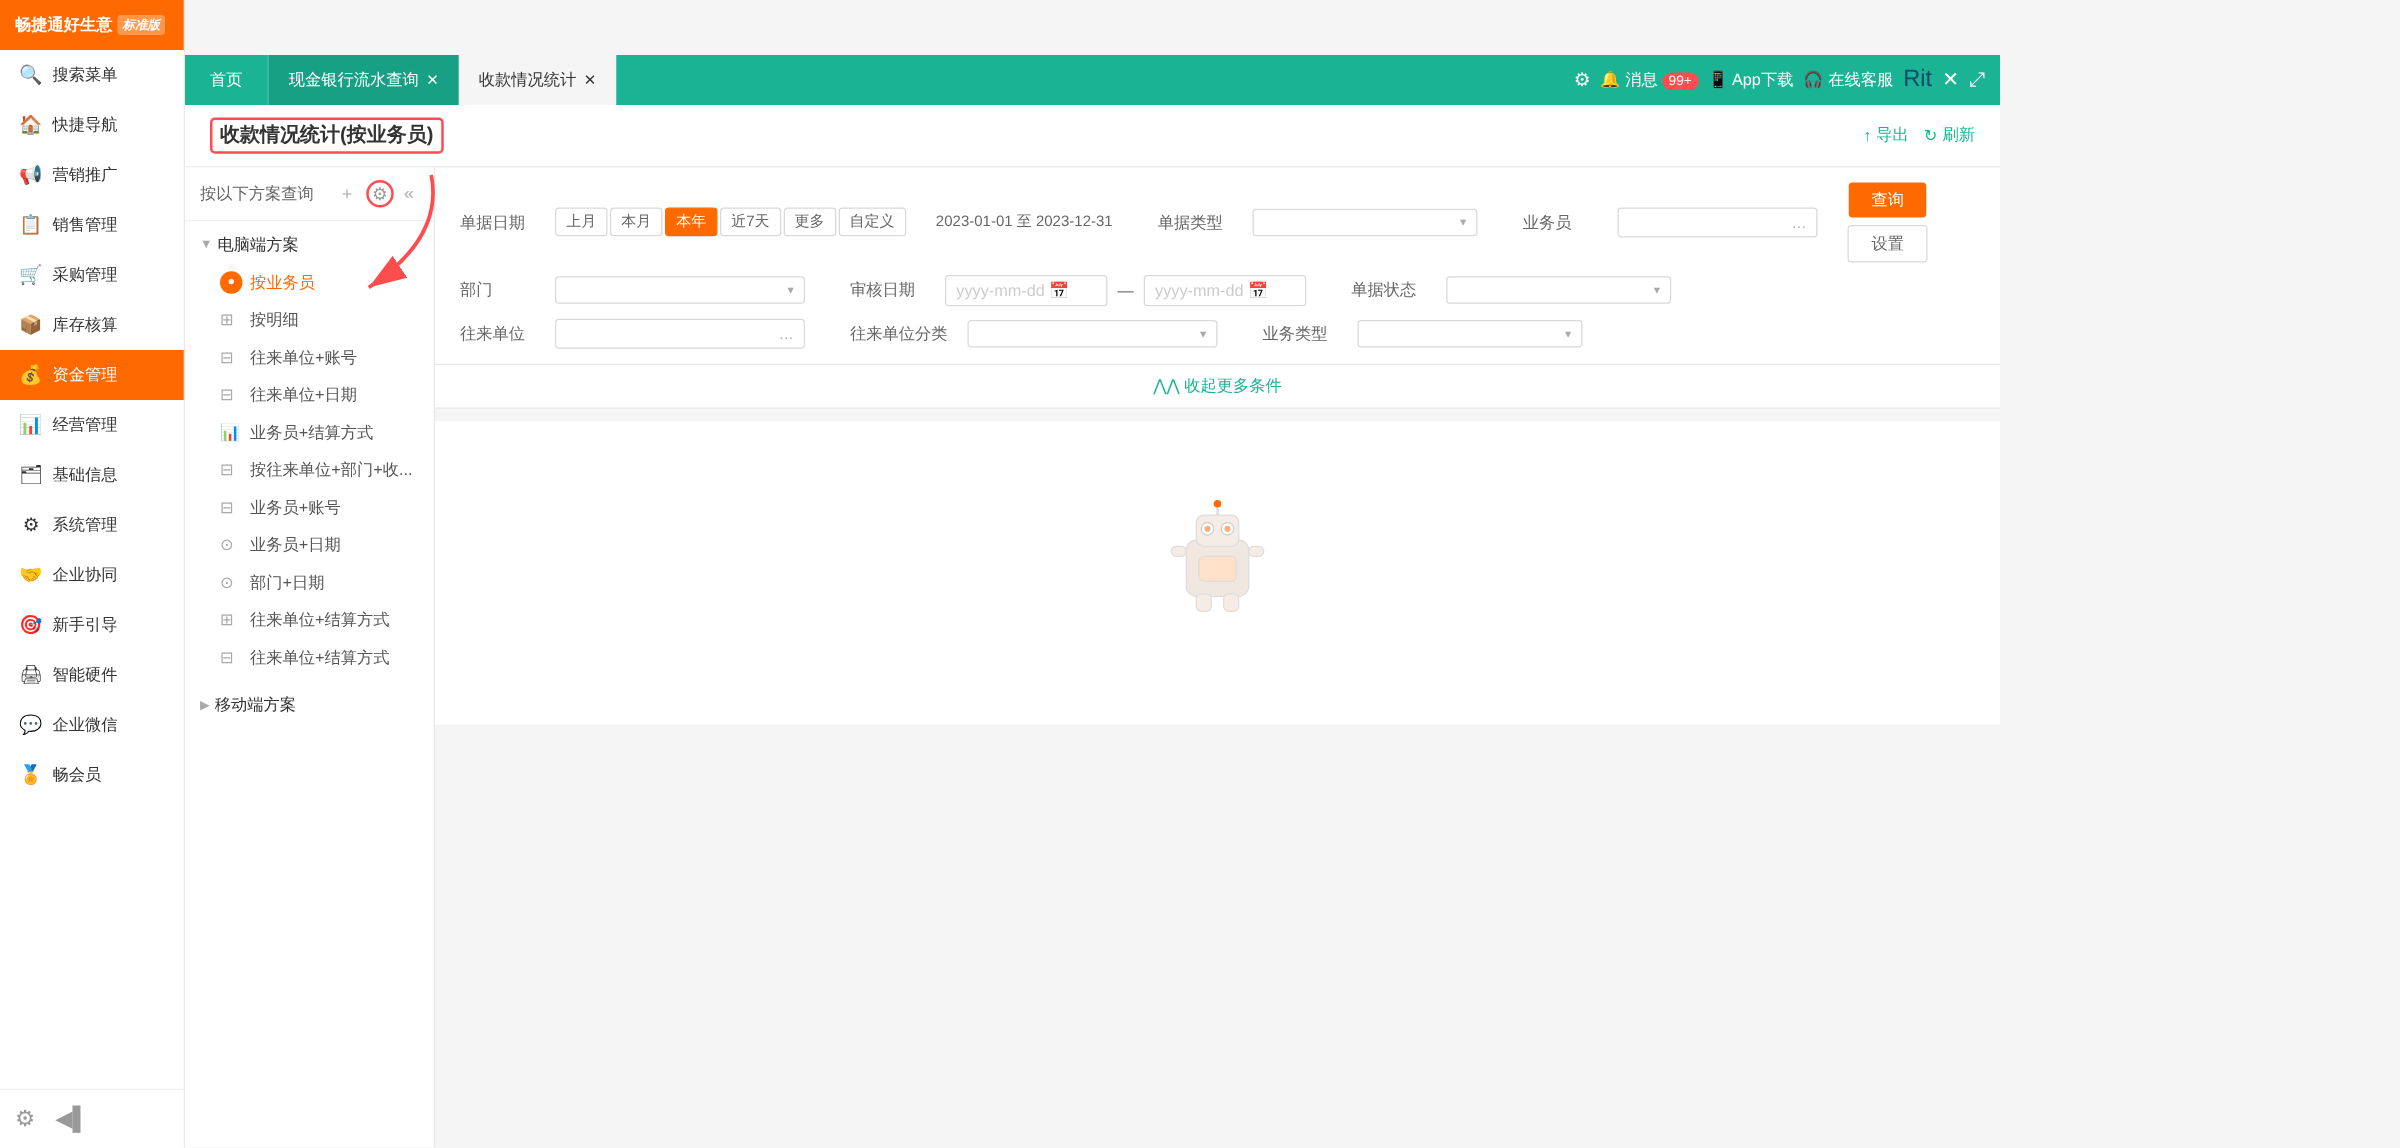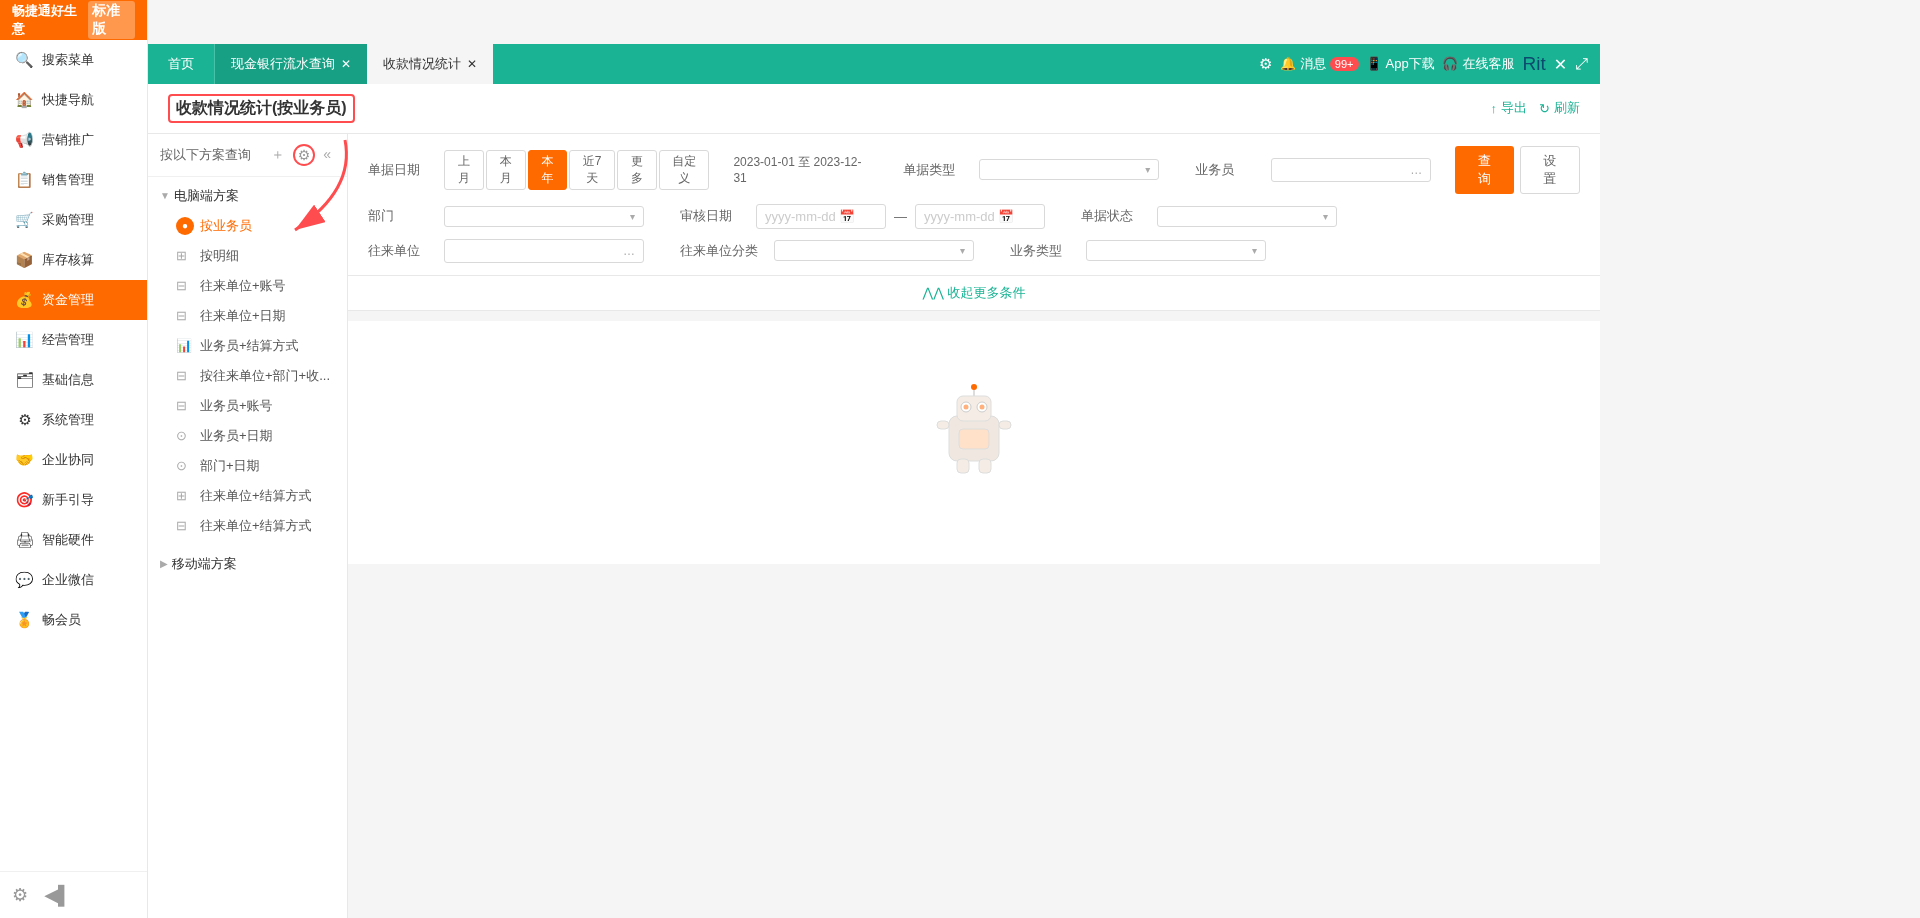--- a/index.html
+++ b/index.html
@@ -19,21 +19,21 @@
     .logo-area {
       height: 40px;
       background: #ff6a00;
       display: flex;
       align-items: center;
       padding: 0 12px;
       color: #fff;
       font-size: 15px;
       font-weight: bold;
     }
-    .logo-badge { font-size: 14px; background: rgba(255,255,255,0.3); padding: 1px 4px; border-radius: 3px; margin-left: 4px; }
+    .logo-badge { font-size: 10px; background: rgba(255,255,255,0.3); padding: 1px 4px; border-radius: 3px; margin-left: 4px; font-style: italic; }
 
     .nav-item {
       display: flex;
       align-items: center;
       gap: 8px;
       padding: 11px 16px;
       cursor: pointer;
       color: #333;
       font-size: 13px;
       transition: background 0.2s;
@@ -274,23 +274,24 @@
     
     .highlight-box {
       border: 2px solid #ff4d4f;
       border-radius: 4px;
       display: inline-block;
       padding: 2px 6px;
     }
 
     .filter-actions {
       display: flex;
-      flex-direction: row;
+      flex-direction: column;
       gap: 6px;
       margin-left: 8px;
+      align-items: center;
     }
   </style>
 </head>
 <body>
 
 <div style="display:flex; width:1600px; height:918px; position:relative;">
 
   <div class="logo-sidebar">
     <div class="logo-area">
       <span style="font-size:13px;">畅捷通好生意</span>

